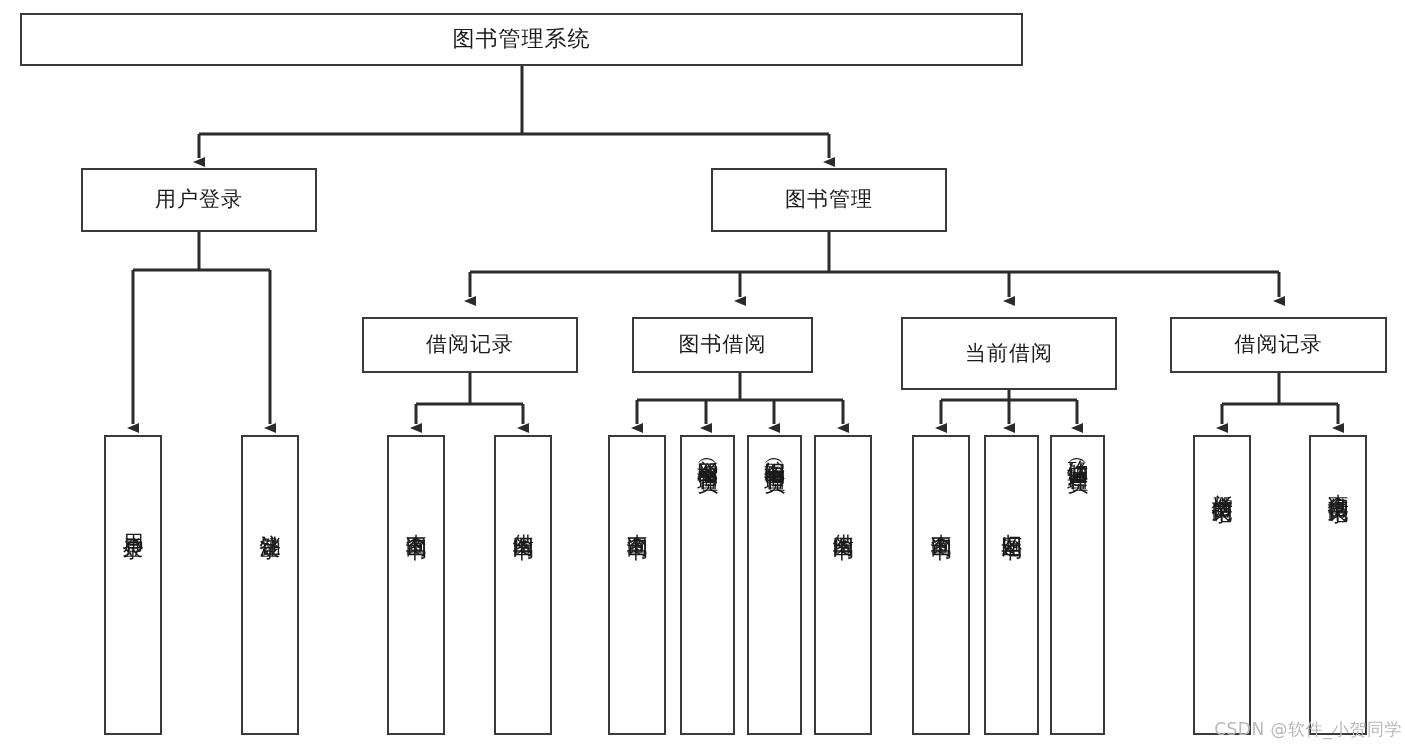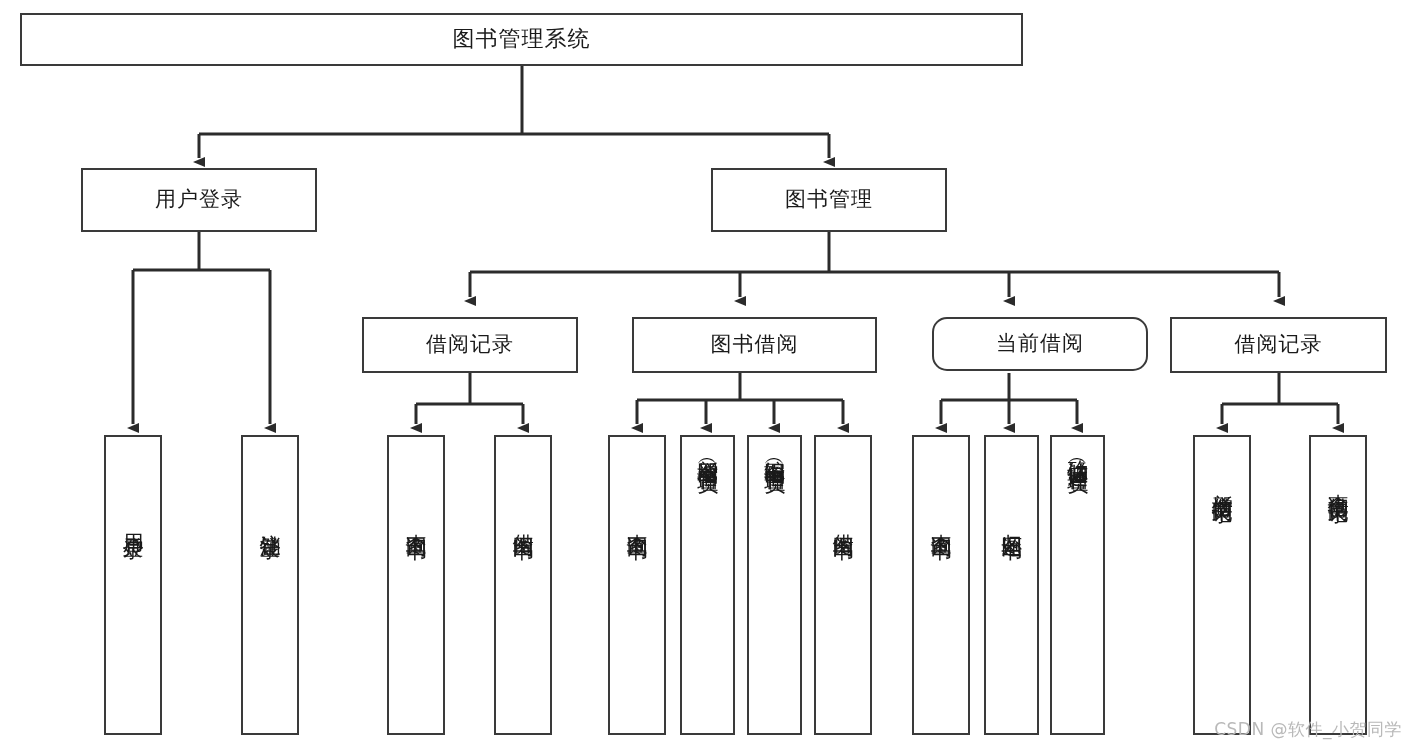--- a/index.html
+++ b/index.html
@@ -133,25 +133,25 @@
   </div>
 
   <div class="node node-h" style="left:711px; top:168px; width:236px; height:64px;">
     <span class="node-label">图书管理</span>
   </div>
 
   <div class="node node-h" style="left:362px; top:317px; width:216px; height:56px;">
     <span class="node-label">借阅记录</span>
   </div>
 
-  <div class="node node-h" style="left:632px; top:317px; width:245px; height:56px;align-items:center;">
+  <div class="node node-h" style="left:632px; top:317px; width:181px; height:56px;align-items:center;">
     <span class="node-label">图书借阅</span>
   </div>
 
-  <div class="node node-h" style="left:932px; top:317px; width:216px; height:54px;border-radius:15px;">
+  <div class="node node-h" style="left:901px; top:317px; width:216px; height:73px;">
     <span class="node-label">当前借阅</span>
   </div>
 
   <div class="node node-h" style="left:1170px; top:317px; width:217px; height:56px;">
     <span class="node-label">借阅记录</span>
   </div>
 
   <div class="node node-v" style="left:104px; top:435px; width:58px; height:300px; padding-top:80px;">
     <span class="node-label">用户登录</span>
   </div>

